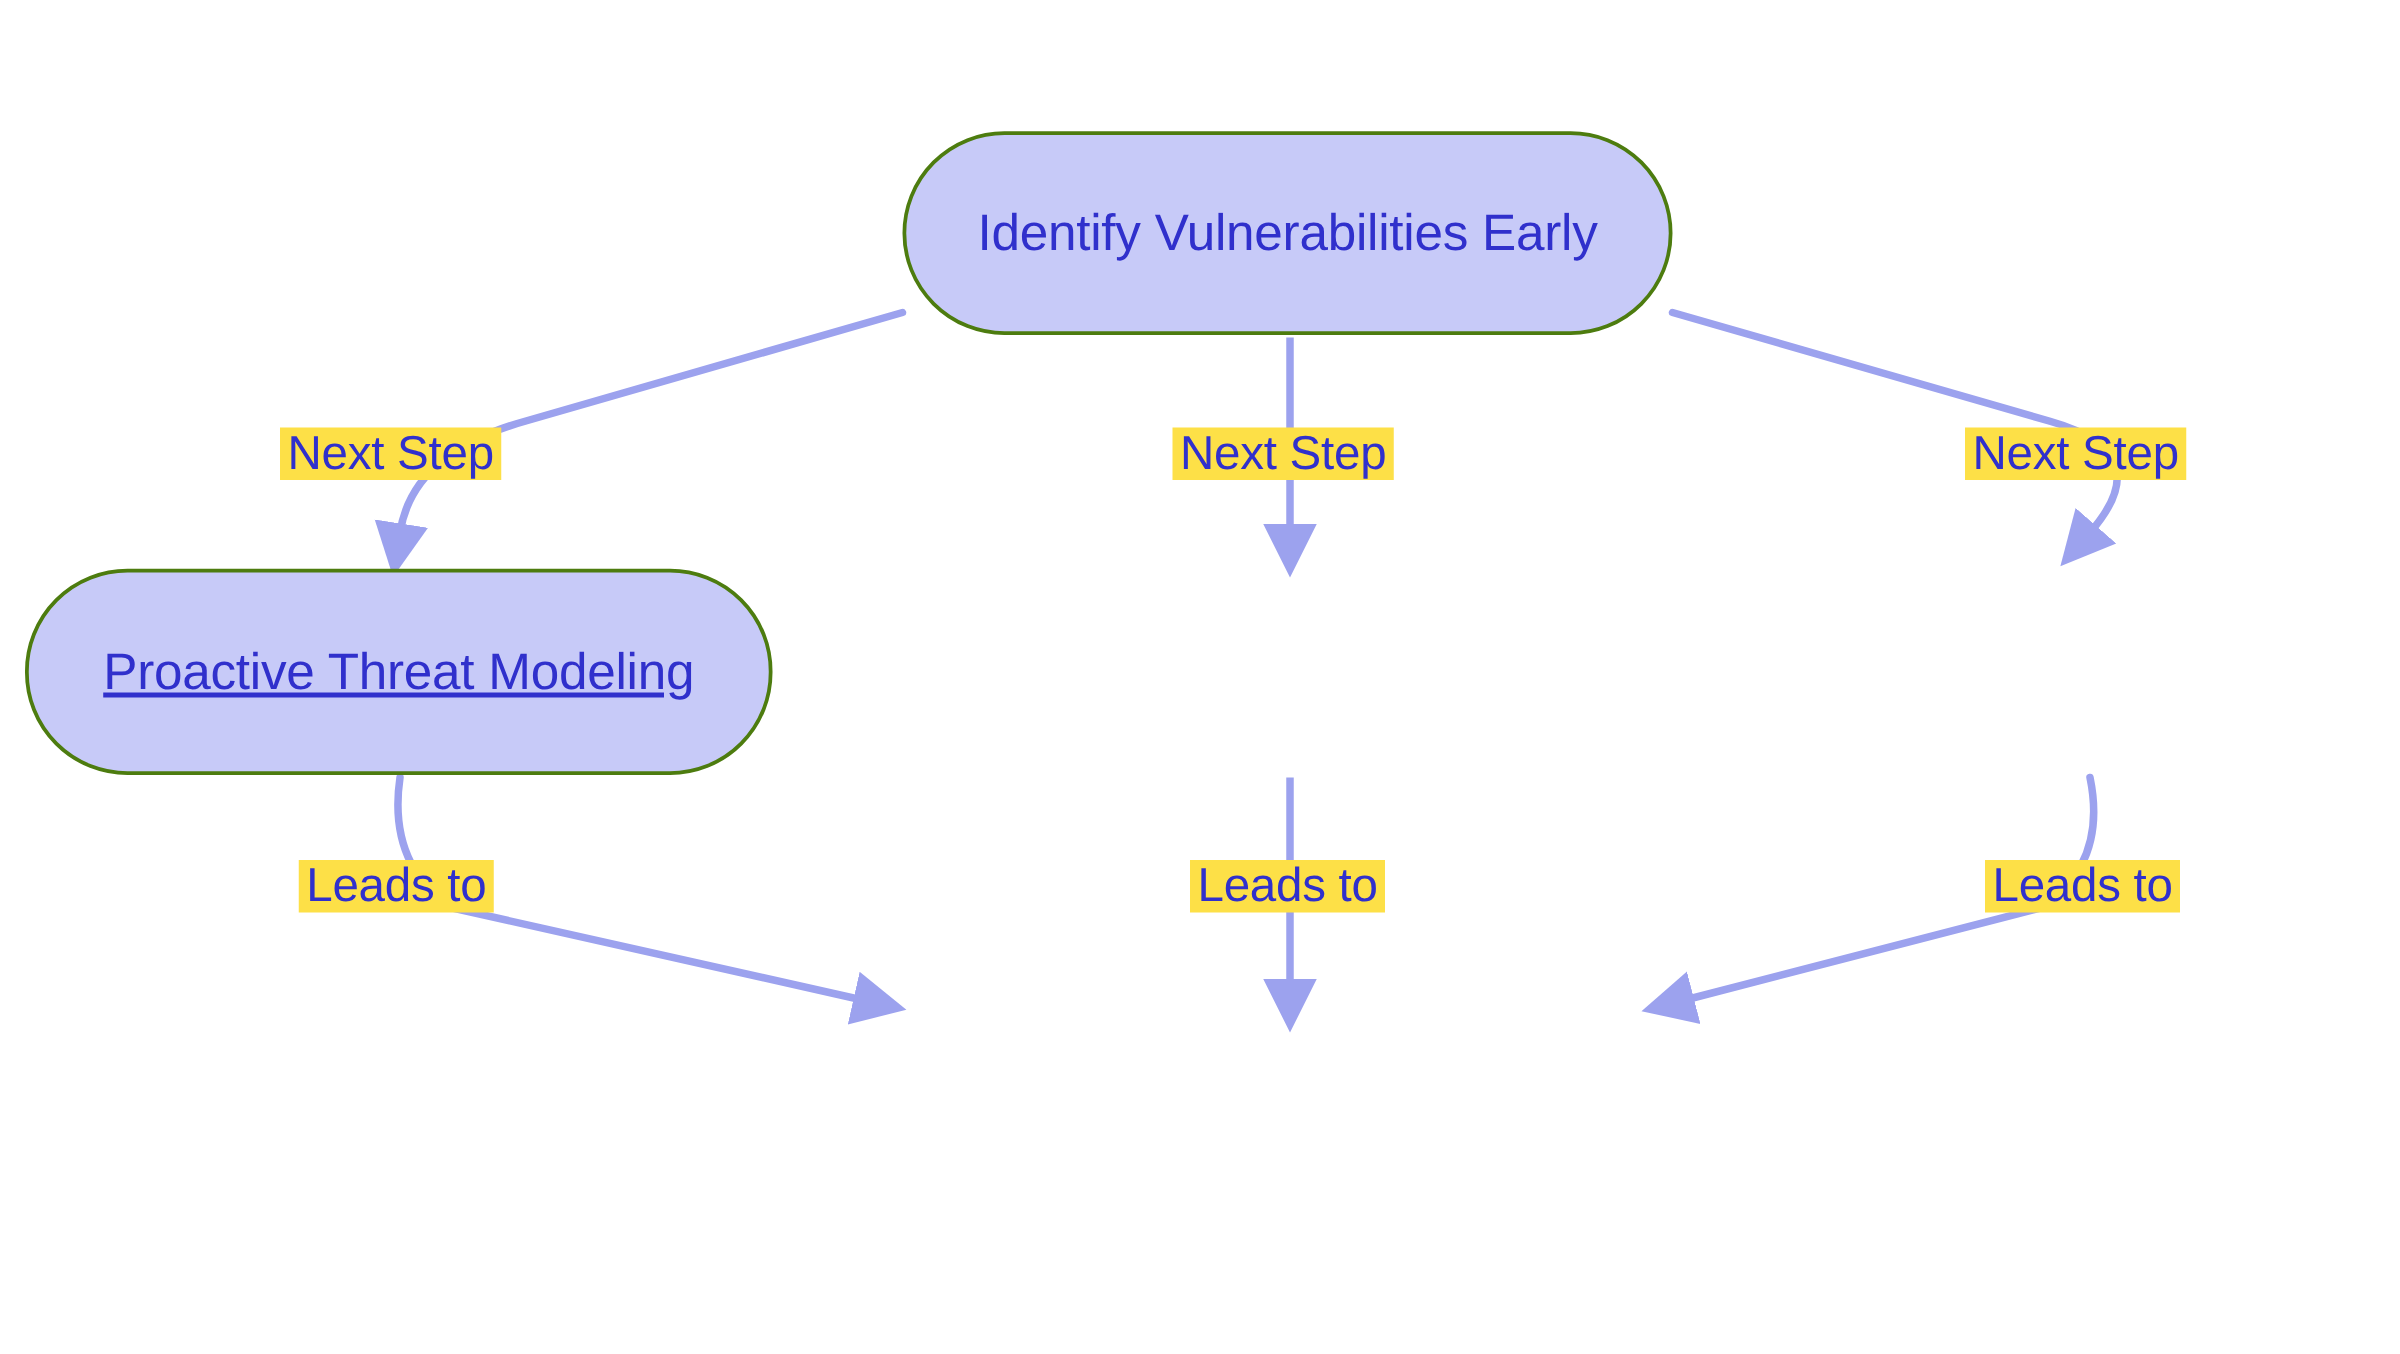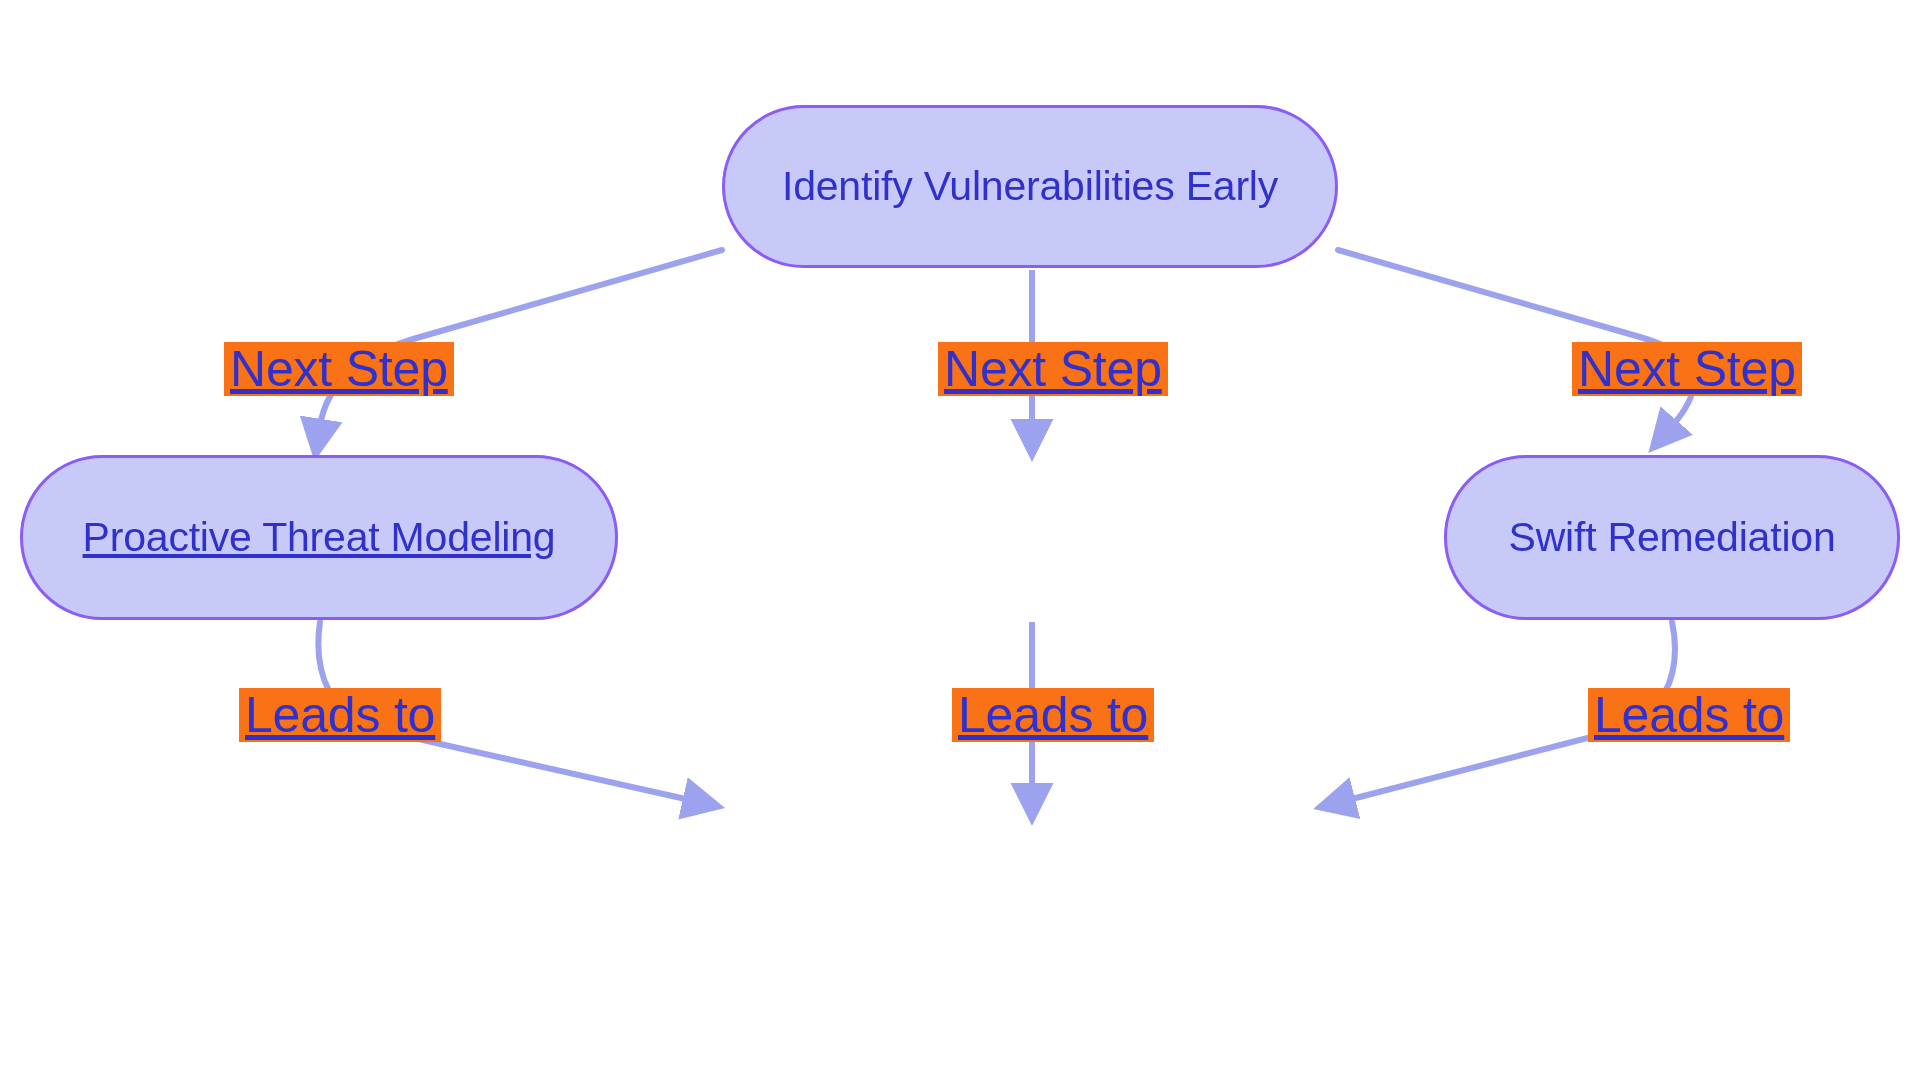--- a/index.html
+++ b/index.html
@@ -24,45 +24,44 @@
     position: absolute;
     left: 0;
     top: 0;
     width: 1920px;
     height: 1083px;
   }
   .node {
     position: absolute;
     box-sizing: border-box;
     background: #c7caf8;
-    border: 3px solid #8b5cf6;
+    border: 3px solid #4d7c0f;
     border-radius: 82px;
     display: flex;
     align-items: center;
     justify-content: center;
     text-align: center;
     color: #3030cc;
     font-size: 41px;
     font-weight: 400;
     letter-spacing: -0.2px;
     line-height: 1.1;
     padding: 0 34px;
     white-space: nowrap;
   }
   .edge-label {
     position: absolute;
     color: #3030cc;
-    font-size: 50px;
+    font-size: 38px;
     font-weight: 400;
     letter-spacing: -0.2px;
     line-height: 1;
     white-space: nowrap;
-    background: #f97316;
+    background: #fde047;
     padding: 2px 6px;
-    text-decoration: underline;
   }
 </style>
 </head>
 <body>
 
 <div id="canvas">
 
   <svg id="edge-layer" viewBox="0 0 1920 1083">
     <defs>
       <marker id="arrow-down" markerWidth="8" markerHeight="8" refX="1.2" refY="4" orient="auto" markerUnits="strokeWidth">
@@ -85,23 +84,20 @@
 
   <div class="node" style="left:722px; top:105px; width:616px; height:163px;">
     <span>Identify Vulnerabilities Early</span>
   </div>
 
   <div class="node" style="left:20px; top:455px; width:598px; height:165px;text-decoration:underline;">
     <span>Proactive Threat Modeling</span>
   </div>
 
 
-  <div class="node" style="left:1444px; top:455px; width:456px; height:165px;">
-    <span>Swift Remediation</span>
-  </div>
 
 
   <div class="edge-label" style="left:224px; top:342px;">Next Step</div>
 
   <div class="edge-label" style="left:938px; top:342px;">Next Step</div>
 
   <div class="edge-label" style="left:1572px; top:342px;">Next Step</div>
 
   <div class="edge-label" style="left:239px; top:688px;">Leads to</div>
 

